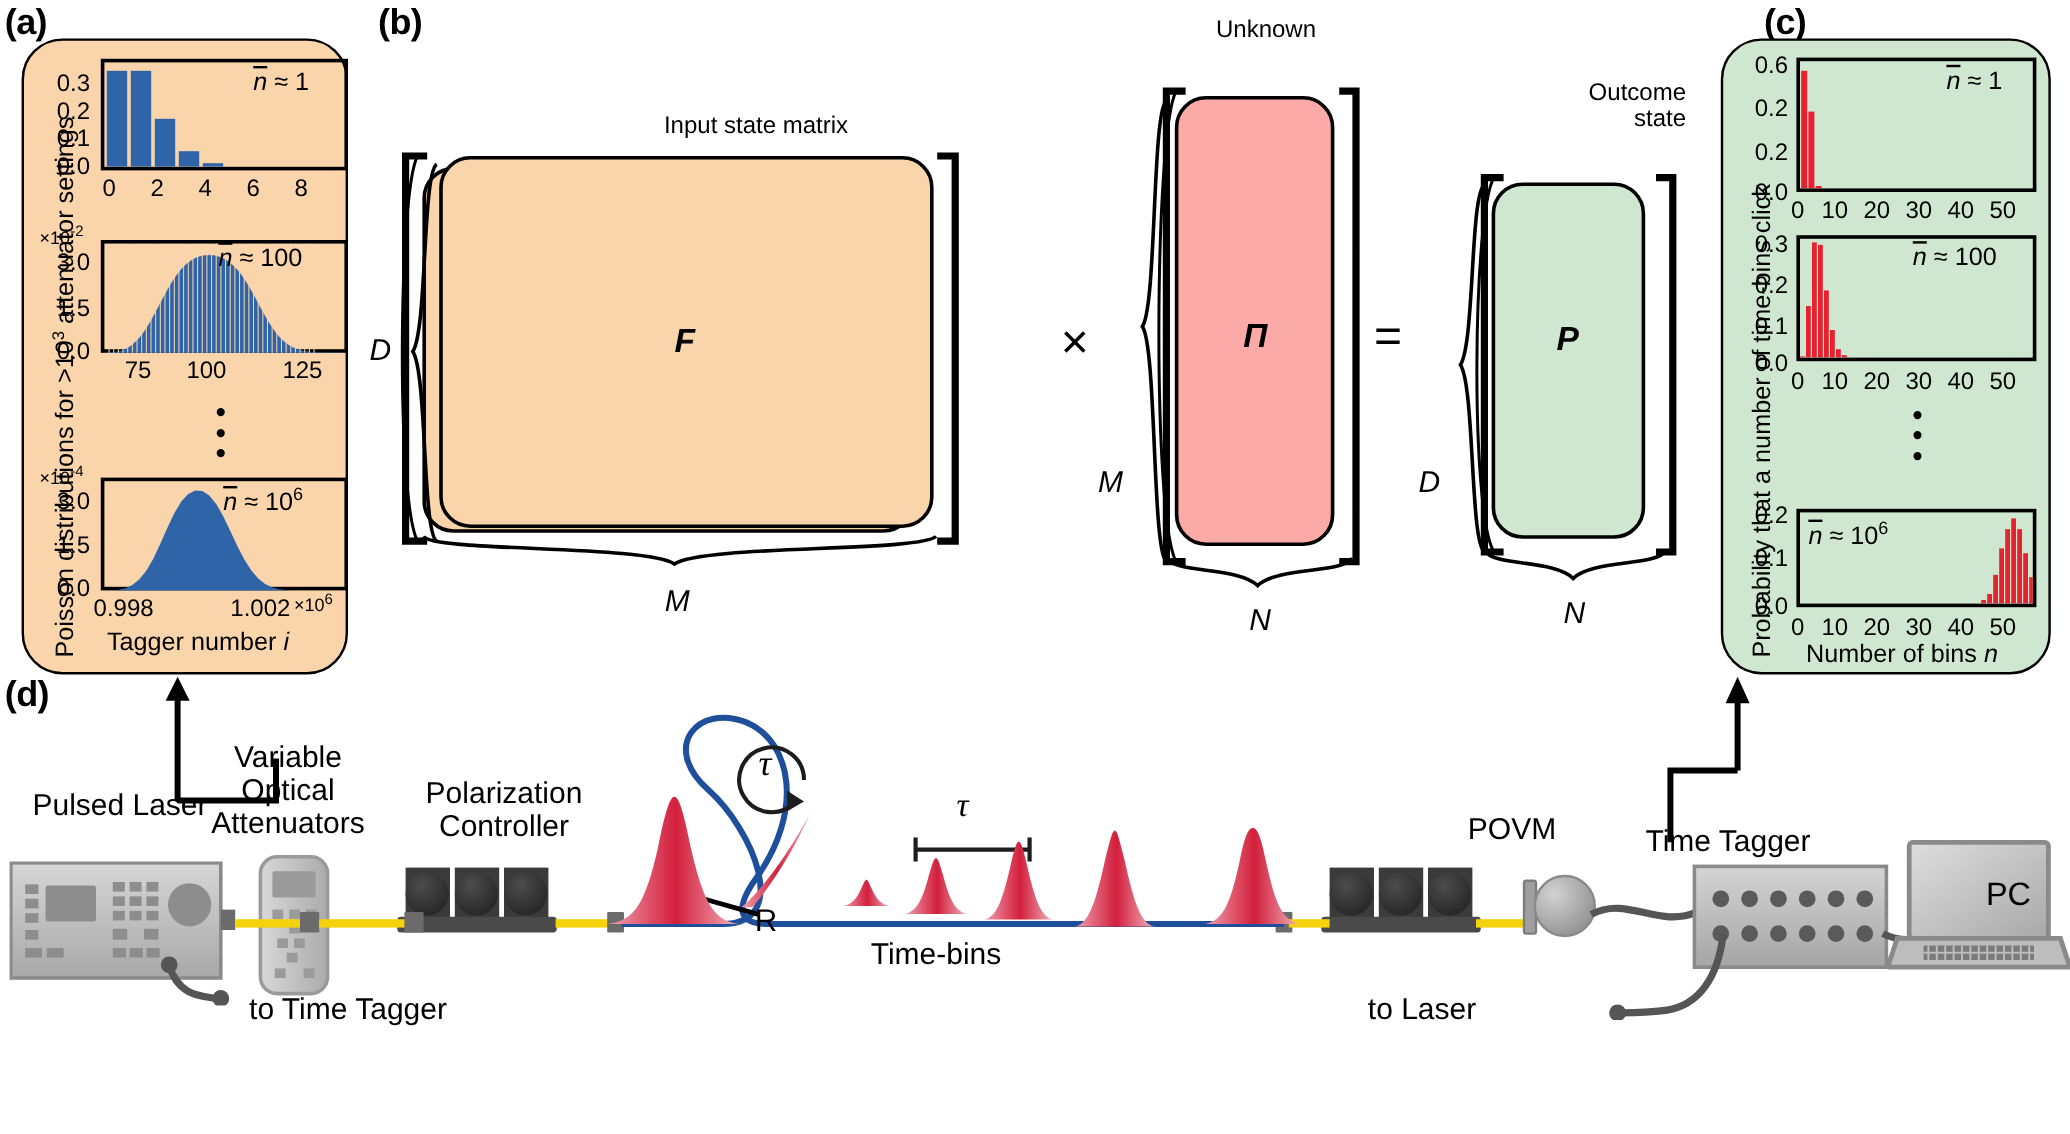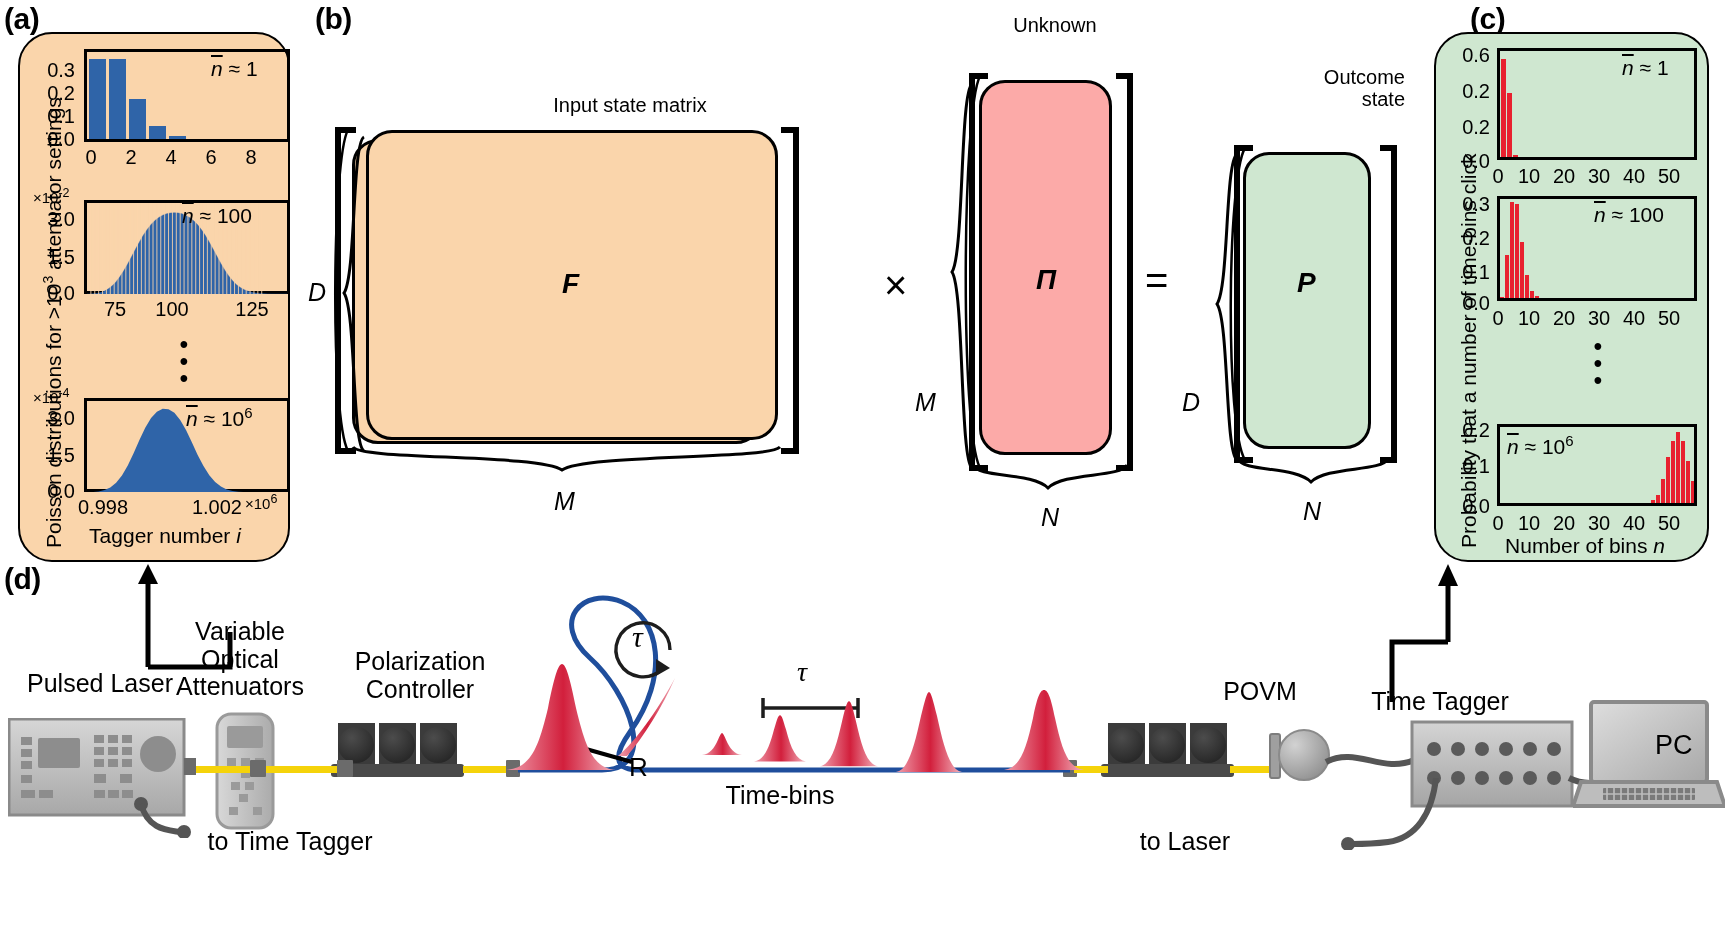--- a/index.html
+++ b/index.html
@@ -330,21 +330,21 @@
   <path d="M38,2 L28,22 L48,22 Z" fill="#000"></path>
   <path d="M120,105 L120,70" stroke="#000" stroke-width="5" fill="none"></path>
 </svg>
 
 <svg class="abs" style="left:1350px;top:562px;" width="200" height="140" viewBox="0 0 200 140">
   <path d="M98,80 L98,22" stroke="#000" stroke-width="5" fill="none"></path>
   <path d="M98,80 L42,80 L42,140" stroke="#000" stroke-width="5" fill="none"></path>
   <path d="M98,2 L88,24 L108,24 Z" fill="#000"></path>
 </svg>
 
-<div class="lbl" style="left:10px;top:658px;width:180px;margin-top:12px;">Pulsed Laser</div>
+<div class="lbl" style="left:10px;top:658px;width:180px;">Pulsed Laser</div>
 <div class="lbl" style="left:165px;top:618px;width:150px;">
   <div>Variable</div>
   <div>Optical</div>
   <div>Attenuators</div>
 </div>
 <div class="lbl" style="left:325px;top:648px;width:190px;">
   <div>Polarization</div>
   <div>Controller</div>
 </div>
 <div class="lbl" style="left:1190px;top:678px;width:140px;">POVM</div>

